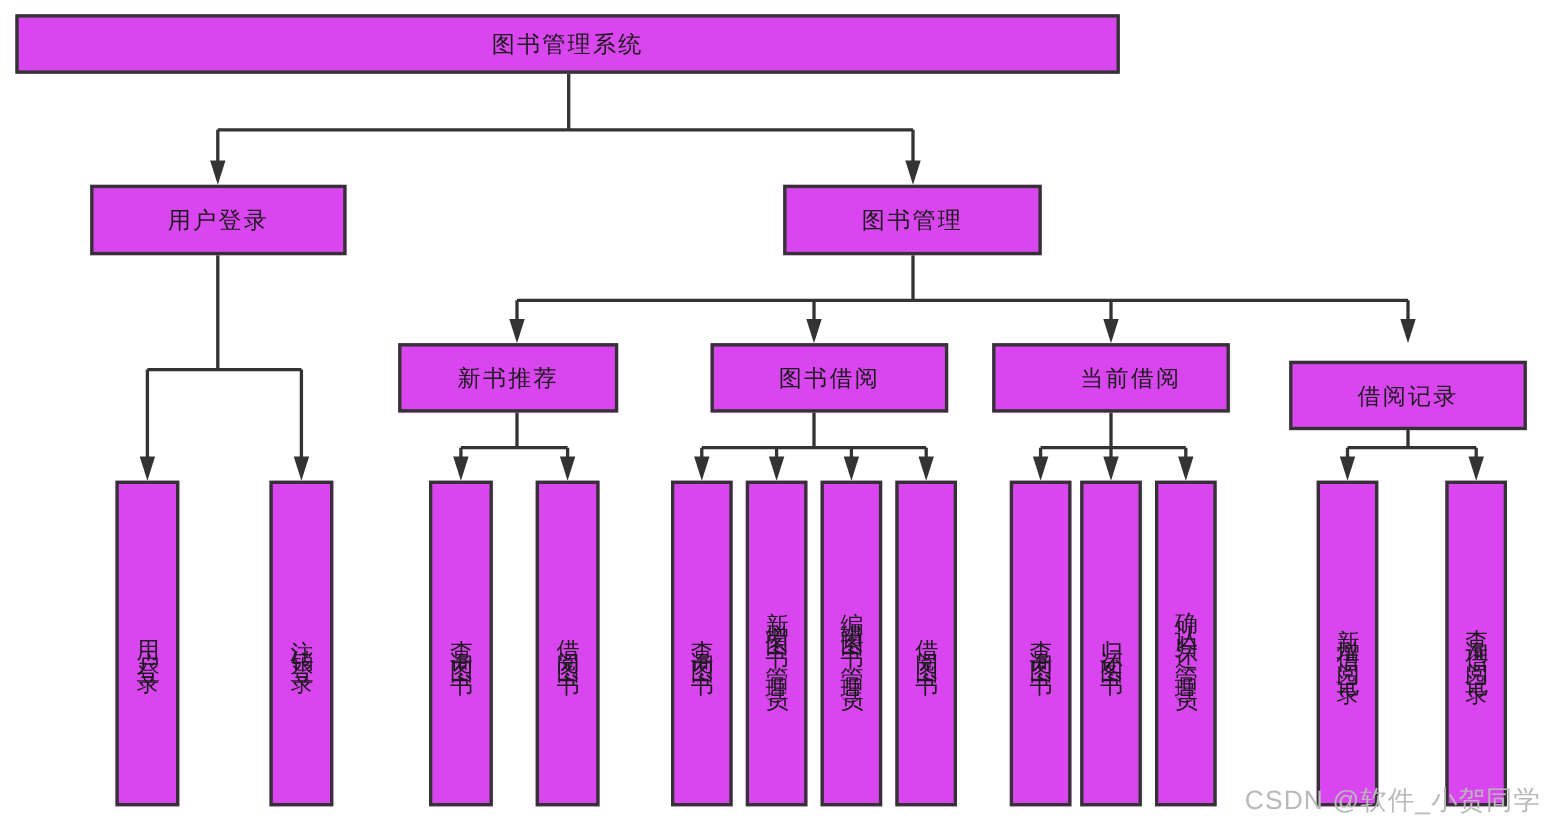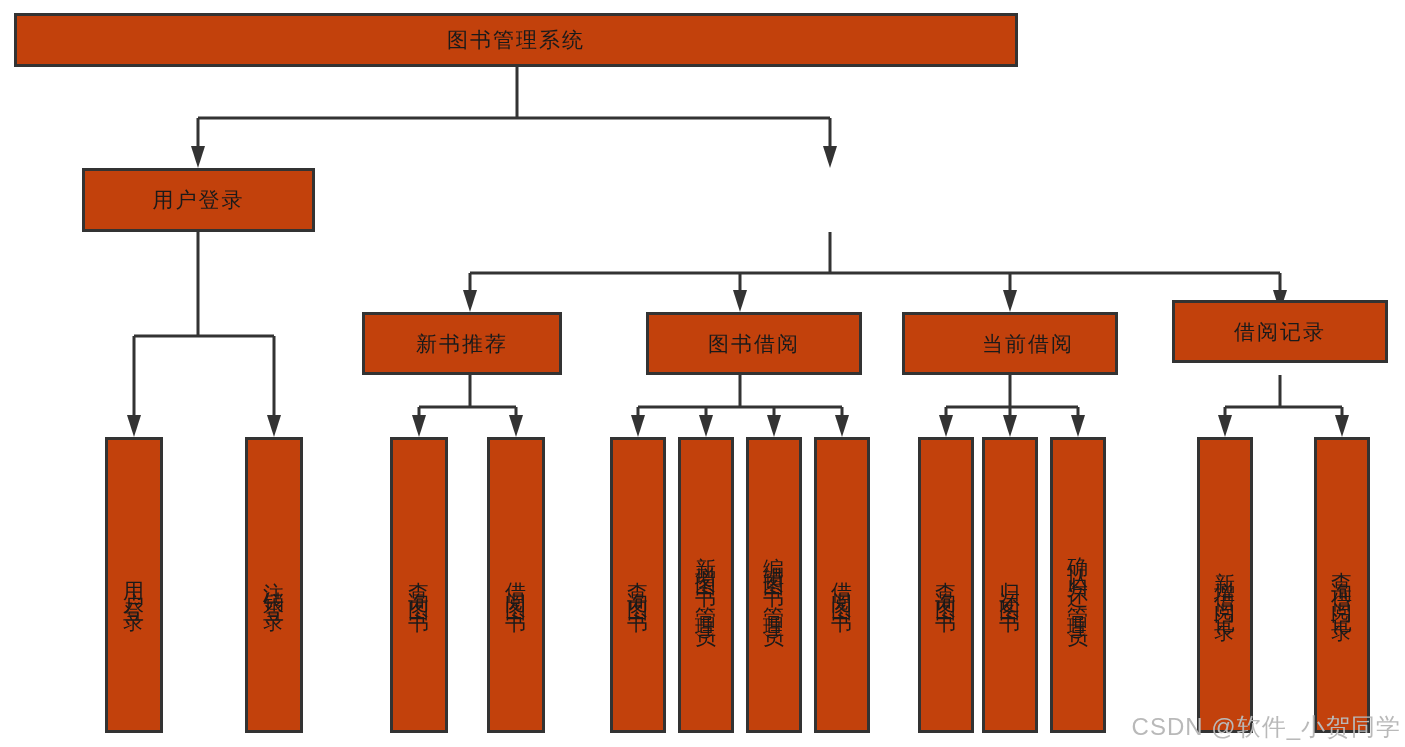--- a/index.html
+++ b/index.html
@@ -2,21 +2,21 @@
 <html><head>
 <meta charset="utf-8">
 <style>
   html,body{margin:0;padding:0;background:#ffffff;}
   #stage{
     position:relative;width:1405px;height:747px;background:#ffffff;overflow:hidden;
     font-family:"Liberation Sans","DejaVu Sans",sans-serif;color:#1a1a1a;
   }
   #wires{position:absolute;left:0;top:0;width:1405px;height:747px;z-index:1;}
   .node{
-    position:absolute;box-sizing:border-box;background:#c2410c;border:3px solid #333333;
+    position:absolute;box-sizing:border-box;background:#d946ef;border:3px solid #333333;
     display:flex;align-items:center;justify-content:center;z-index:2;
     font-size:21px;font-weight:500;letter-spacing:2px;white-space:nowrap;
   }
   .v-node{
     writing-mode:vertical-rl;text-orientation:mixed;
     letter-spacing:10px;line-height:1;
   }
   #watermark{
     position:absolute;right:4px;bottom:4px;z-index:5;
     font-size:24px;letter-spacing:1px;color:#b9b9b9;font-weight:500;white-space:nowrap;
@@ -86,25 +86,26 @@
     </g>
     <g fill="#333333" stroke="none">
       <polygon points="1218,415 1232,415 1225,437"></polygon>
       <polygon points="1335,415 1349,415 1342,437"></polygon>
     </g>
   </svg>
 
   <div class="node" style="left:14px;top:13px;width:1004px;height:54px;">图书管理系统</div>
 
   <div class="node" style="left:82px;top:168px;width:233px;height:64px;">用户登录</div>
+  <div class="node" style="left:712px;top:168px;width:235px;height:64px;">图书管理</div>
 
   <div class="node" style="left:362px;top:312px;width:200px;height:63px;">新书推荐</div>
   <div class="node" style="left:646px;top:312px;width:216px;height:63px;">图书借阅</div>
   <div class="node" style="left:902px;top:312px;width:216px;height:63px;padding-left:36px;">当前借阅</div>
-  <div class="node" style="left:1172px;top:300px;width:216px;height:63px;">借阅记录</div>
+  <div class="node" style="left:1172px;top:328px;width:216px;height:63px;">借阅记录</div>
 
   <div class="node v-node" style="left:105px;top:437px;width:58px;height:296px;">用户登录</div>
   <div class="node v-node" style="left:245px;top:437px;width:58px;height:296px;">注销登录</div>
 
   <div class="node v-node" style="left:390px;top:437px;width:58px;height:296px;">查询图书</div>
   <div class="node v-node" style="left:487px;top:437px;width:58px;height:296px;">借阅图书</div>
 
   <div class="node v-node" style="left:610px;top:437px;width:56px;height:296px;">查询图书</div>
   <div class="node v-node" style="left:678px;top:437px;width:56px;height:296px;">新增图书（管理员）</div>
   <div class="node v-node" style="left:746px;top:437px;width:56px;height:296px;">编辑图书（管理员）</div>

